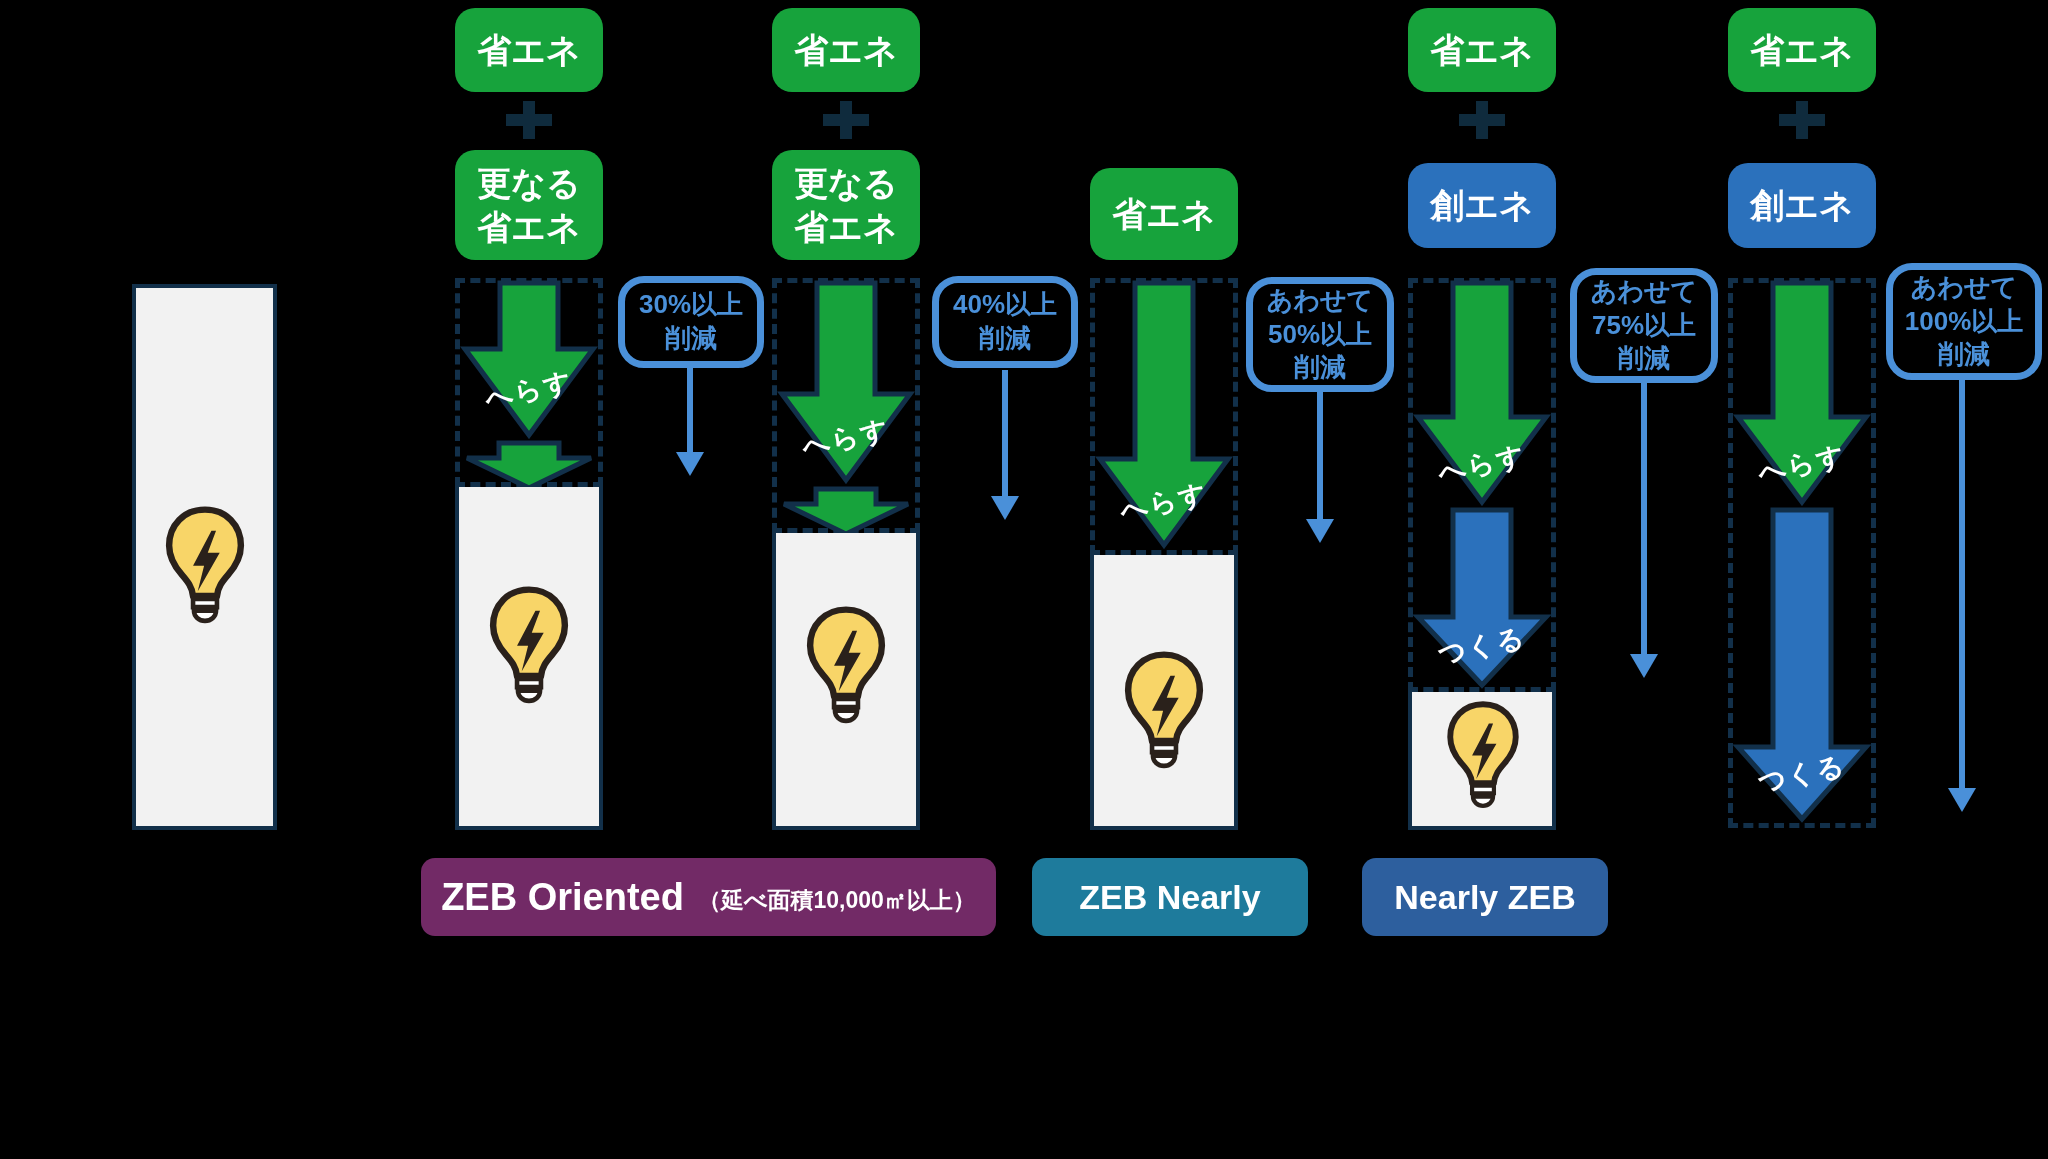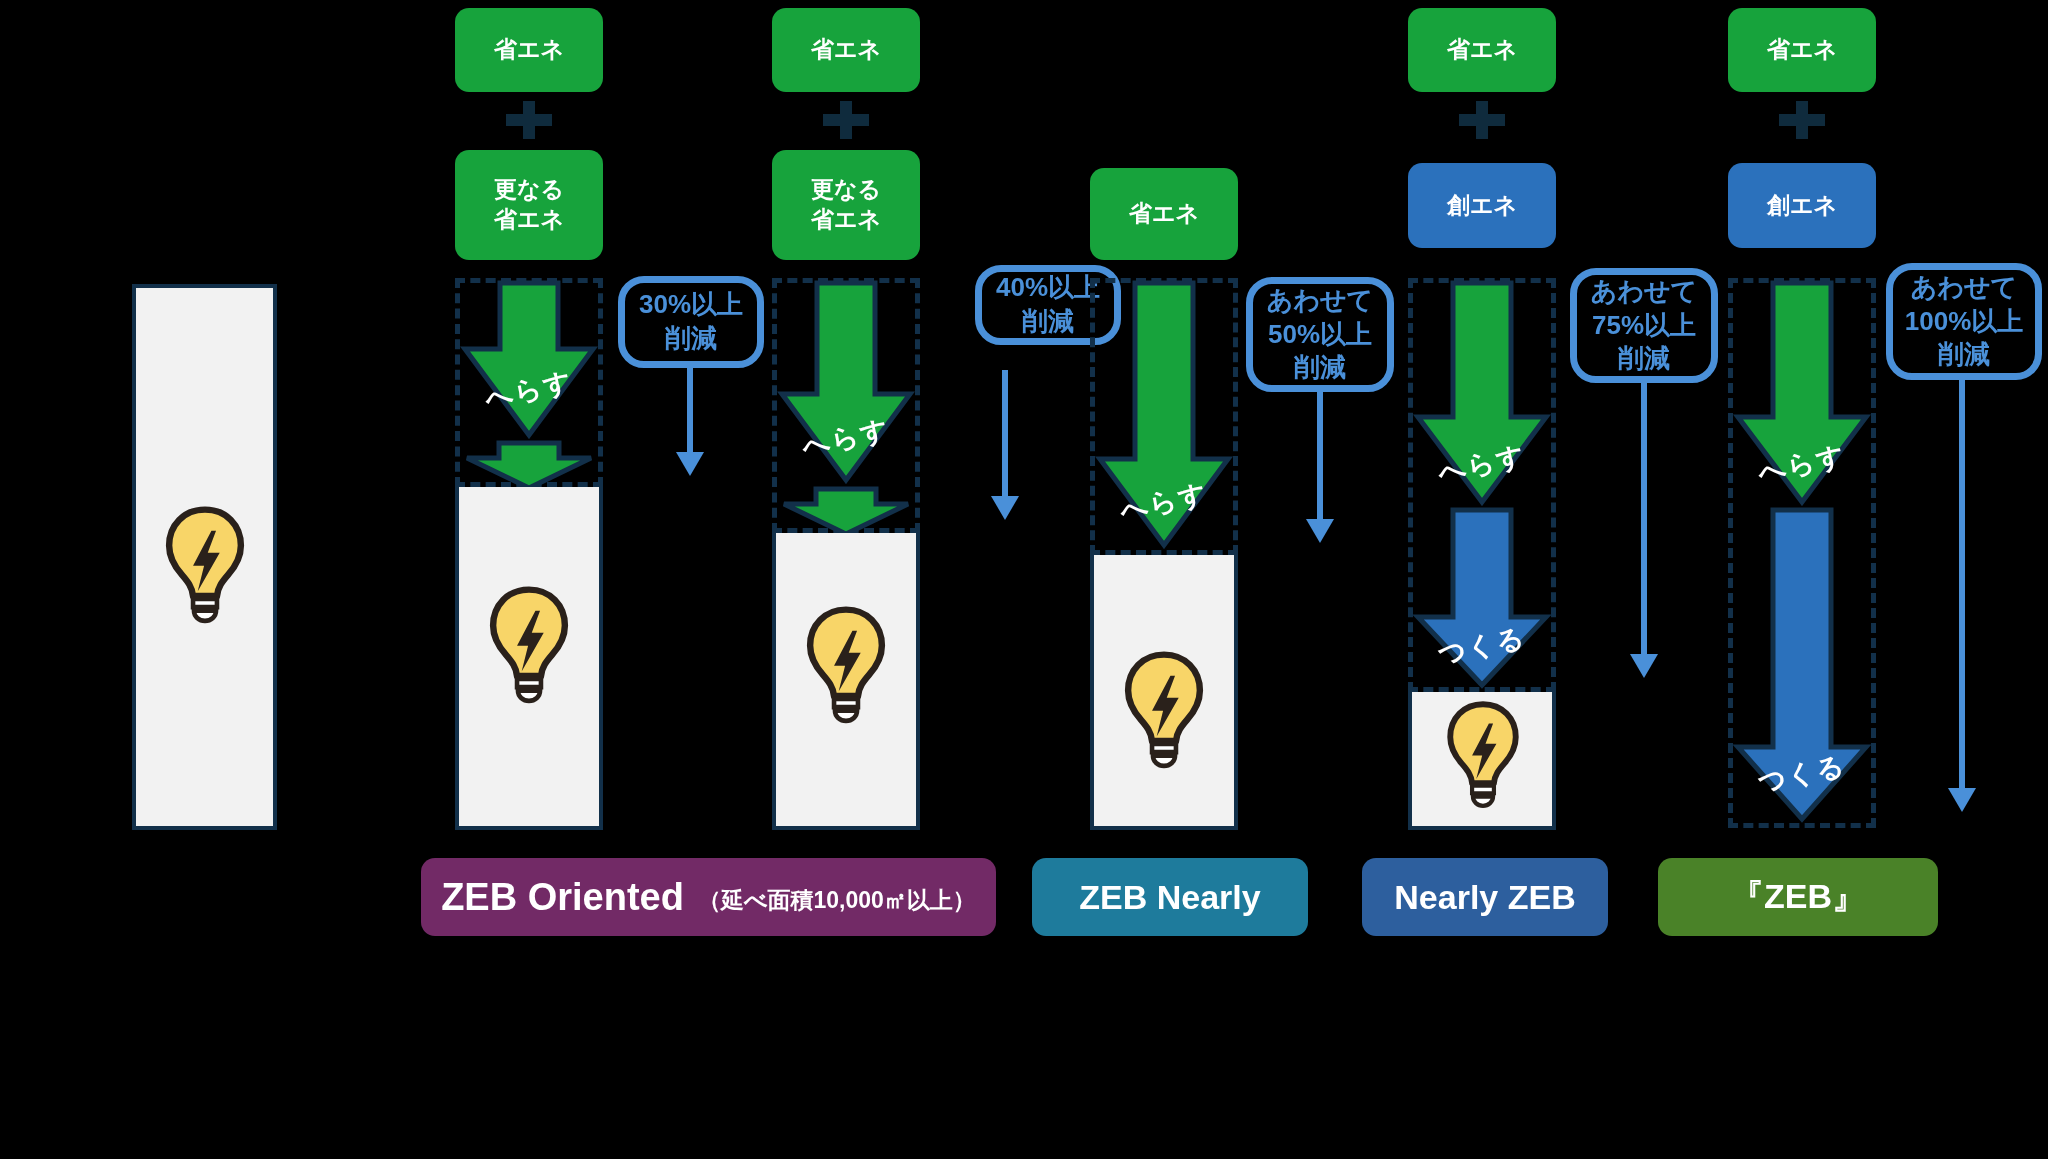--- a/index.html
+++ b/index.html
@@ -7,22 +7,22 @@
     --blue:#2B71BC;
     --navy:#12304A;
     --callout:#4A90D9;
     --barfill:#F2F2F2;
   }
   html,body{margin:0;padding:0;background:#000;}
   .stage{position:relative;width:2048px;height:1159px;background:#000;overflow:hidden;
          font-family:"Liberation Sans","DejaVu Sans",sans-serif;}
   .abs{position:absolute;box-sizing:border-box;}
   
-  .ebox{border-radius:14px;display:flex;align-items:center;justify-content:center;
-        color:#fff;font-weight:bold;font-size:23px;text-align:center;white-space:pre-line;line-height:1.3;}
+  .ebox{border-radius:20px;display:flex;align-items:center;justify-content:center;
+        color:#fff;font-weight:bold;font-size:34px;text-align:center;white-space:pre-line;line-height:1.3;}
   .ebox.green{background:var(--green);}
   .ebox.blue{background:var(--blue);}
   
   .plus{width:46px;height:38px;}
   .plus .h{position:absolute;left:0;top:13px;width:46px;height:12px;background:#0F2B3D;}
   .plus .v{position:absolute;left:17px;top:0;width:12px;height:38px;background:#0F2B3D;}
   
   .dash{border:5px dashed var(--navy);background:transparent;}
   
   .bar{background:var(--barfill);border-left:4px solid var(--navy);
@@ -119,21 +119,21 @@
   <div class="abs bar" style="left:772px;top:533px;width:148px;height:297px;"></div>
   <div class="abs bulb" style="left:800px;top:605px;width:92px;">
       <svg viewBox="0 0 100 134" xmlns="http://www.w3.org/2000/svg">
         <path d="M50 5 C27 5 11 22 11 44 C11 57 17 67 25 76 C31 83 36 89 37 99 L63 99 C64 89 69 83 75 76 C83 67 89 57 89 44 C89 22 73 5 50 5 Z" fill="#F8D568" stroke="#2A211B" stroke-width="7" stroke-linejoin="round"></path>
         <polygon points="57,28 37,66 49,66 42,94 66,52 53,52 62,28" fill="#2A211B"></polygon>
         <path d="M37 102 h26 v9 h-26 z" fill="#FFFFFF" stroke="#2A211B" stroke-width="5"></path>
         <path d="M38 115 h24 a12 11 0 0 1 -24 0 z" fill="#FFFFFF" stroke="#2A211B" stroke-width="5"></path>
       </svg>
     </div>
 
-  <div class="abs callout" style="left:932px;top:265px;width:146px;height:80px;margin-left:43px;">
+  <div class="abs callout" style="left:932px;top:276px;width:146px;height:92px;">
     <span>40%以上
 削減</span>
   </div>
   <div class="abs stem" style="left:1002px;top:370px;height:128px;"></div>
   <div class="abs stem-head" style="left:991px;top:496px;"></div>
 
   <div class="abs lbl" style="left:405px;top:858px;width:575px;height:78px;background:#722A66;margin-left:16px;">
     <span class="big">ZEB Oriented</span>
     <span class="note">（延べ面積10,000㎡以上）</span>
   </div>
@@ -230,17 +230,14 @@
   <div class="abs arrow-label" style="left:1728px;top:756px;width:148px;">つくる</div>
 
   <div class="abs callout" style="left:1886px;top:263px;width:156px;height:117px;">
     <span>あわせて
 100%以上
 削減</span>
   </div>
   <div class="abs stem" style="left:1959px;top:378px;height:412px;"></div>
   <div class="abs stem-head" style="left:1948px;top:788px;"></div>
 
-  <div class="abs lbl" style="left:1658px;top:858px;width:280px;height:78px;background:#4A8228;">
-    <span>『ZEB』</span>
-  </div>
 
 </div>
 
 </body></html>

